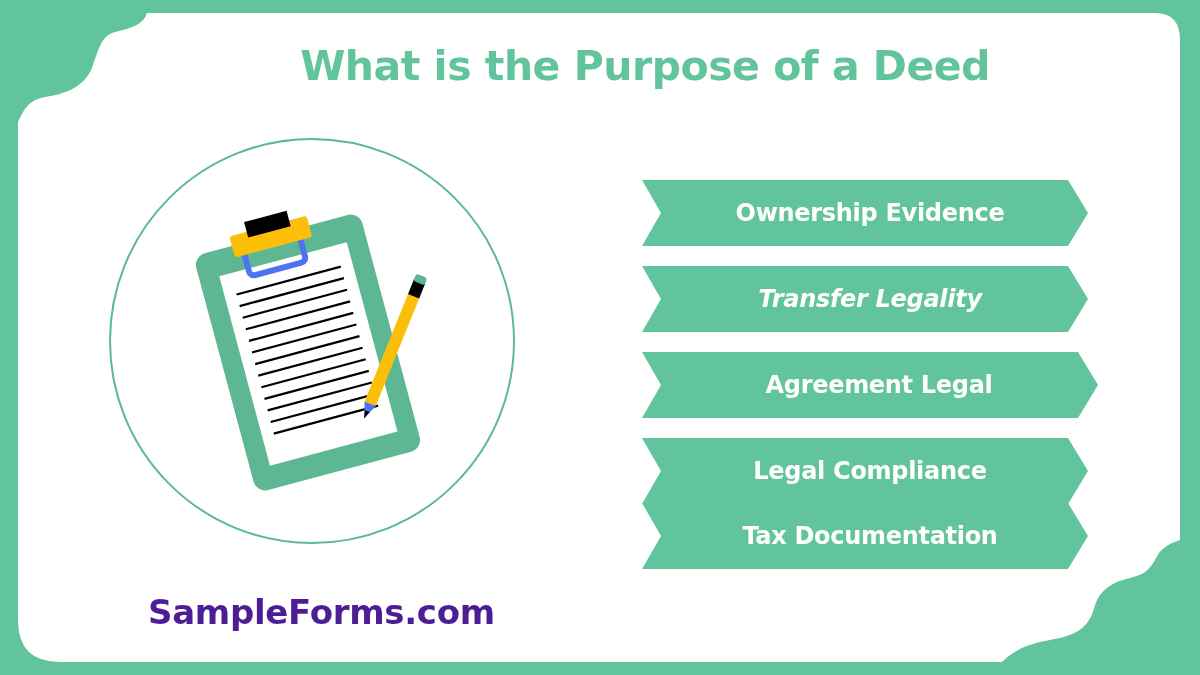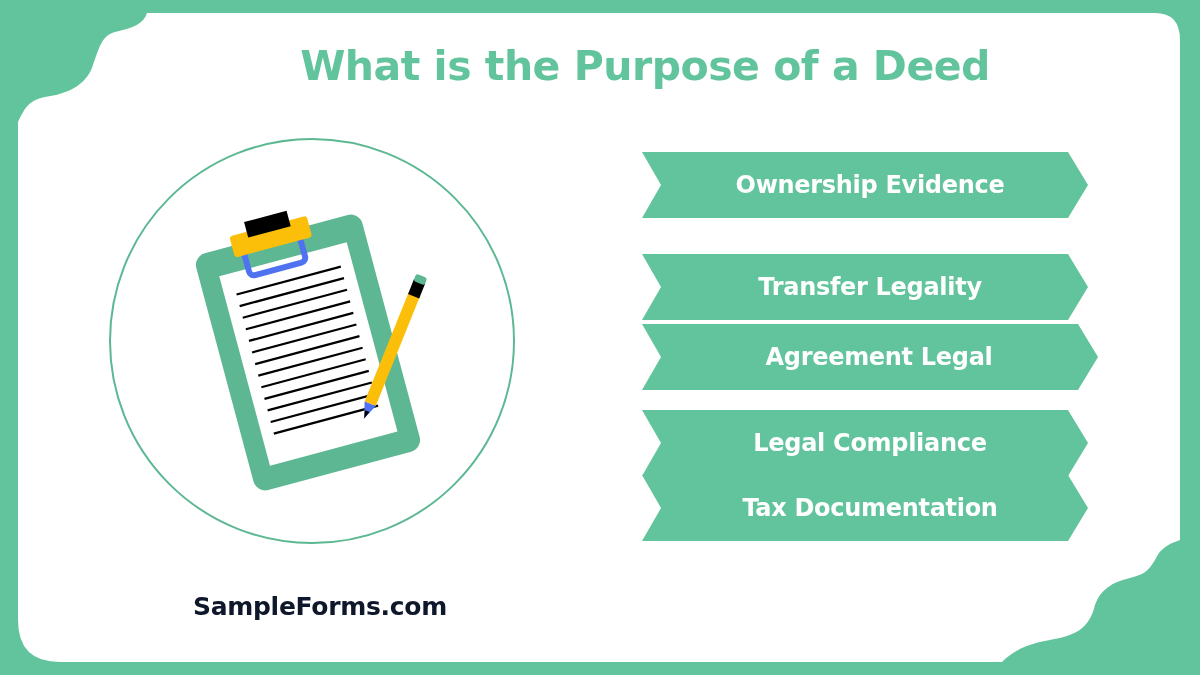--- a/index.html
+++ b/index.html
@@ -23,33 +23,33 @@
     position: absolute; left: 109px; top: 138px;
     width: 406px; height: 406px;
     border: 2px solid #5cb892;
     border-radius: 50%;
     box-sizing: border-box;
   }
   .illus { position: absolute; left: 100px; top: 130px; width: 430px; height: 430px; }
   .arrow {
     position: absolute; left: 642px;
     height: 66px;
+    margin-top: 28px;
   }
   .arrow svg { position: absolute; left: 0; top: 0; }
   .arrow-label {
     position: absolute; left: 0; top: 0; height: 66px;
     display: flex; align-items: center; justify-content: center;
     color: #ffffff; font-weight: bold; font-size: 24px;
     letter-spacing: -0.3px;
   }
   .brand {
     position: absolute; left: 148px; top: 592px;
-    color: #0f172a; font-weight: bold; font-size: 25px;
+    color: #4c1d95; font-weight: bold; font-size: 34px;
     letter-spacing: -0.3px;
-    margin-left: 45px;
   }
 </style>
 </head>
 <body>
 
 <svg class="bg-svg" viewBox="0 0 1200 675" xmlns="http://www.w3.org/2000/svg">
   <rect x="0" y="0" width="1200" height="675" fill="#62c49c"></rect>
   <path fill="#ffffff" d="
     M 147 13
     L 1155 13
@@ -107,21 +107,21 @@
     <polygon points="285.5,286 290.5,286 288,294" fill="#000000"></polygon>
   </g>
 </svg>
 
 <div class="arrow" style="top:152px; width:446px;">
   <svg width="446" height="66" viewBox="0 0 446 66">
       <polygon points="0,0 426,0 446,33 426,66 0,66 19,33" fill="#62c49c"></polygon>
     </svg>
   <div class="arrow-label" style="width:456px;">Ownership Evidence</div>
 </div>
-<div class="arrow" style="top:254px; width:446px;">
+<div class="arrow" style="top:238px; width:446px;font-style:italic;">
   <svg width="446" height="66" viewBox="0 0 446 66">
       <polygon points="0,0 426,0 446,33 426,66 0,66 19,33" fill="#62c49c"></polygon>
     </svg>
   <div class="arrow-label" style="width:456px;">Transfer Legality</div>
 </div>
 <div class="arrow" style="top:324px; width:456px;">
   <svg width="456" height="66" viewBox="0 0 456 66">
       <polygon points="0,0 436,0 456,33 436,66 0,66 19,33" fill="#62c49c"></polygon>
     </svg>
   <div class="arrow-label" style="width:474px;">Agreement Legal</div>

